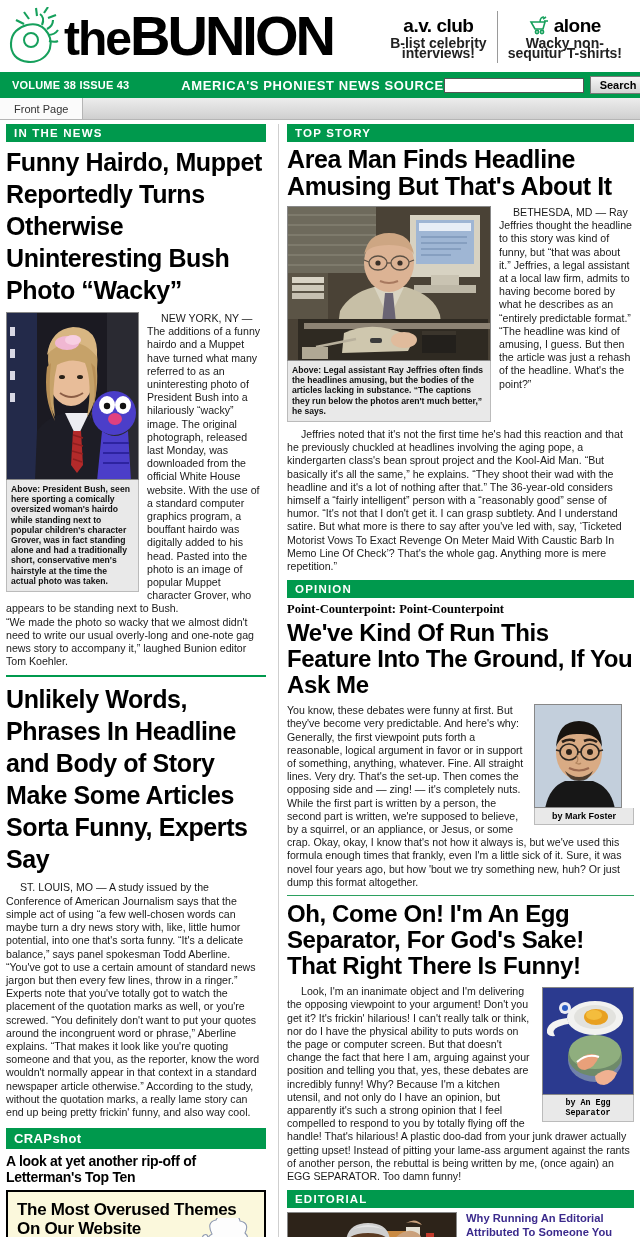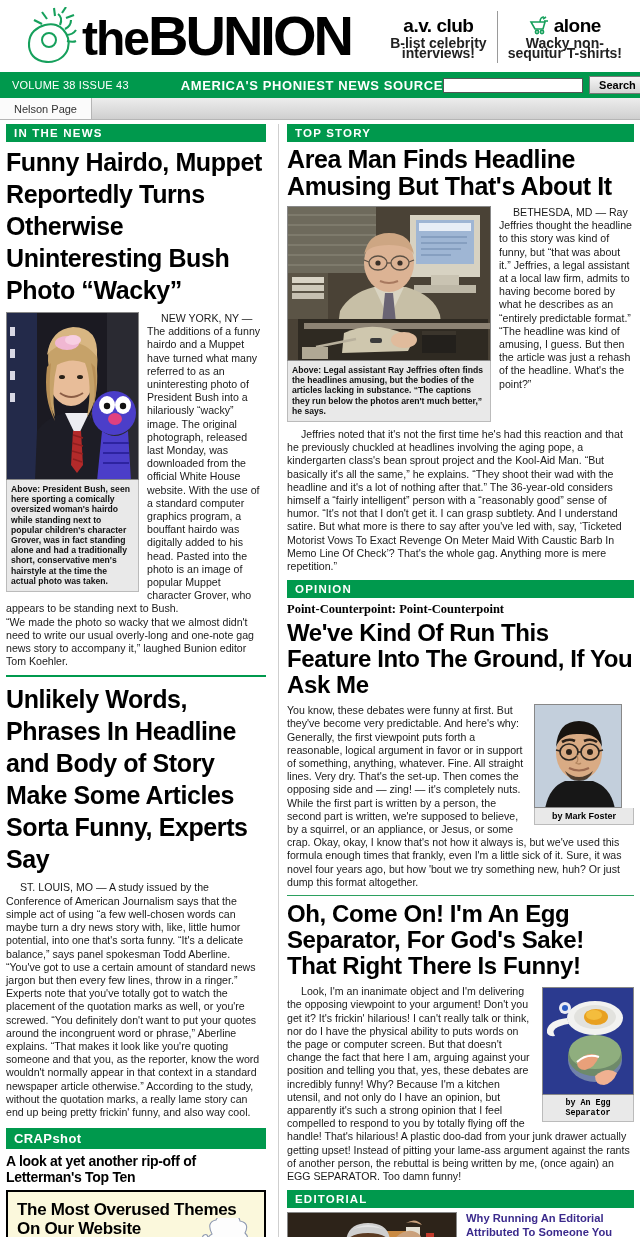--- a/index.html
+++ b/index.html
@@ -8,21 +8,21 @@
     width: 640px; height: 1237px;
     background: #ffffff;
     font-family: "Liberation Sans", sans-serif;
     color: #000;
     overflow: hidden;
   }
   .page { width:640px; height:1237px; position:relative; background:#fff; }
 
   
   .masthead {
-    display:flex; align-items:center; padding:2px 8px 0 20px; height:72px;
+    display:flex; align-items:center; padding:2px 8px 0 2px; height:72px;
   }
   .logo-foot { width:58px; height:60px; flex:0 0 58px; }
   .wordmark {
     font-family:"Liberation Sans", sans-serif;
     font-weight:bold; font-size:54px; letter-spacing:-2px;
     line-height:58px; margin-left:4px; white-space:nowrap;
     font-stretch:condensed;
   }
   .wordmark .the { font-size:48px; }
   .wordmark .bunion { font-size:56px; letter-spacing:-3px; }
@@ -35,21 +35,21 @@
   .promo-title { font-weight:bold; font-size:19px; line-height:20px; letter-spacing:-0.5px; }
   .promo-sub { font-size:14px; line-height:10px; font-weight:bold; color:#222; margin-top:2px; }
   .cart-row { display:flex; align-items:center; justify-content:center; gap:3px; }
   .cart-ico { width:22px; height:20px; }
 
   
   .greenbar {
     background:#00994d; height:26px; display:flex; align-items:center;
     color:#fff; padding:0 6px 0 12px;
   }
-  .volume { font-weight:normal; font-size:11px; letter-spacing:0.2px; white-space:nowrap; }
+  .volume { font-weight:bold; font-size:11px; letter-spacing:0.2px; white-space:nowrap; }
   .tagline {
     font-weight:bold; font-size:13px; letter-spacing:0.6px; margin-left:52px; white-space:nowrap;
   }
   .search-wrap { margin-left:auto; display:flex; align-items:center; gap:6px; }
   .search-input {
     width:140px; height:15px; border:1px solid #555; background:#fff;
     font-size:10px; padding:0 3px; font-family:"Liberation Sans", sans-serif;
   }
   .search-btn {
     height:18px; padding:0 9px; font-size:11px; font-weight:bold;
@@ -192,21 +192,21 @@
   <div class="greenbar">
     <span class="volume">VOLUME 38 ISSUE 43</span>
     <span class="tagline">AMERICA'S PHONIEST NEWS SOURCE</span>
     <span class="search-wrap">
       <input class="search-input" type="text" value="" placeholder="" style="">
       <button class="search-btn">Search</button>
     </span>
   </div>
 
   <div class="tabbar">
-    <div class="tab active">Nelson Page</div>
+    <div class="tab active">Front Page</div>
   </div>
 
   <div class="content">
 
     <div class="col-left">
 
       <div class="sect">IN THE NEWS</div>
 
       <h1 class="hl hl-left">Funny Hairdo, Muppet Reportedly Turns Otherwise Uninteresting Bush Photo “Wacky”</h1>
 

